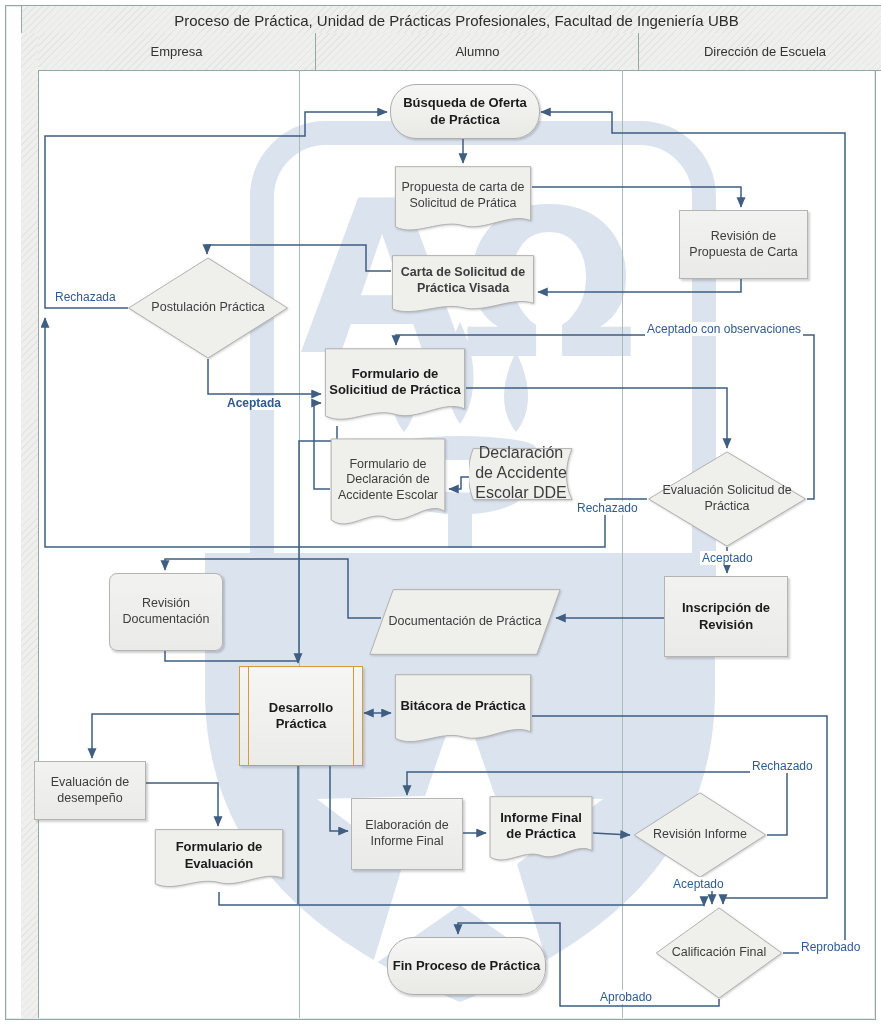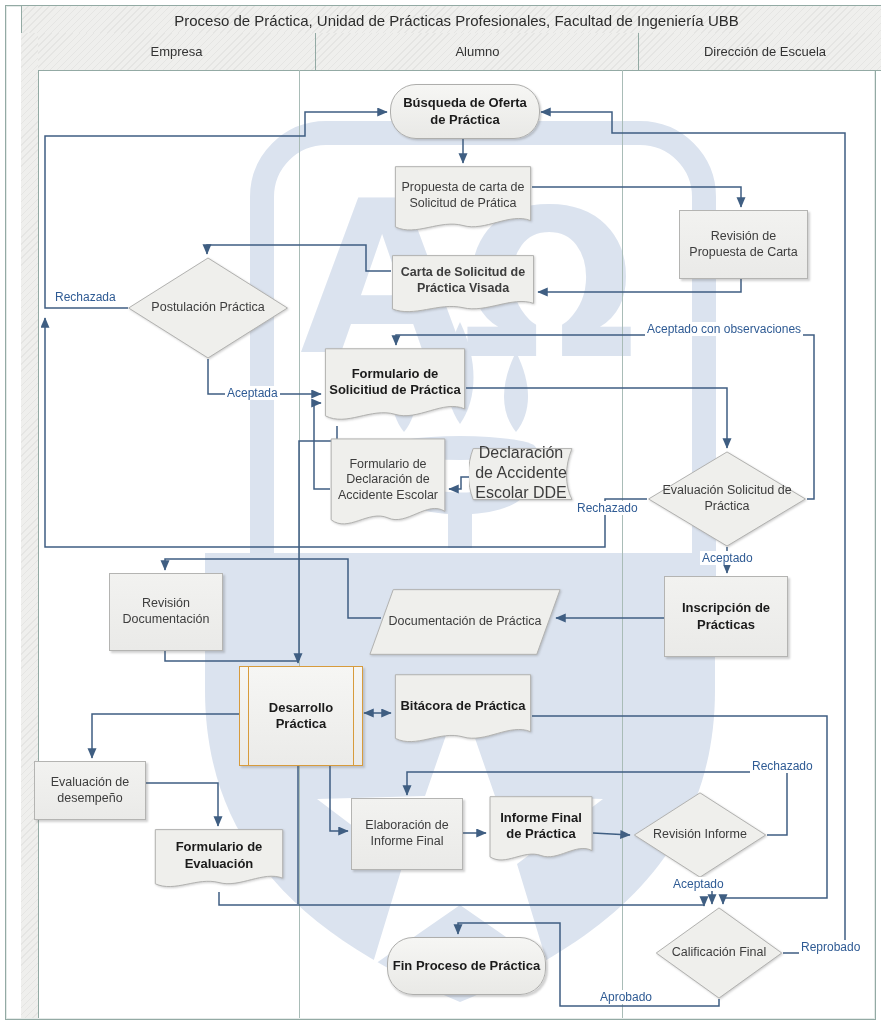--- a/index.html
+++ b/index.html
@@ -100,21 +100,21 @@
       <polyline points="593,833 630,835" marker-end="url(#arr)"></polyline>
       <polyline points="700,878 700,890 712,890 712,904" marker-end="url(#arr)"></polyline>
       <polyline points="219,892 219,905 704,905 704,906" marker-end="url(#arr)"></polyline>
       <polyline points="298,764 298,904"></polyline>
       <polyline points="783,953 845,953 845,133 612,133 612,112 541,112" marker-end="url(#arr)"></polyline>
       <polyline points="719,999 719,1006 560,1006 560,923 458,923 458,934" marker-end="url(#arr)"></polyline>
     </g>
   </svg>
 
   <span class="elabel" style="left:53px;top:290px;">Rechazada</span>
-  <span class="elabel" style="left:225px;top:386px;">Aceptada</span>
+  <span class="elabel" style="left:225px;top:396px;font-weight:bold;">Aceptada</span>
   <span class="elabel" style="left:645px;top:322px;">Aceptado con observaciones</span>
   <span class="elabel" style="left:575px;top:501px;">Rechazado</span>
   <span class="elabel" style="left:700px;top:551px;">Aceptado</span>
   <span class="elabel" style="left:750px;top:759px;">Rechazado</span>
   <span class="elabel" style="left:671px;top:877px;">Aceptado</span>
   <span class="elabel" style="left:799px;top:940px;">Reprobado</span>
   <span class="elabel" style="left:598px;top:990px;">Aprobado</span>
 
   <div class="node term bold" style="left:390px;top:84px;width:148px;height:53px;">
     <span class="txt">Búsqueda de Oferta de Práctica</span>
@@ -167,31 +167,31 @@
   </div>
 
   <div class="node diamond" style="left:647px;top:451px;width:160px;height:96px;">
     <svg class="shape-bg" viewBox="0 0 100 100" preserveAspectRatio="none">
         <polygon points="50,1 99,50 50,99 1,50" fill="#efefec" stroke="#b2b2b0" vector-effect="non-scaling-stroke"></polygon>
       </svg>
     <span class="txt">Evaluación Solicitud de Práctica</span>
   </div>
 
   <div class="node rect bold" style="left:664px;top:576px;width:122px;height:79px;">
-    <span class="txt">Inscripción de Prácticas</span>
+    <span class="txt">Inscripción de Revisión</span>
   </div>
 
   <div class="node para" style="left:368px;top:589px;width:194px;height:66px;">
     <svg class="shape-bg" viewBox="0 0 100 100" preserveAspectRatio="none">
         <polygon points="13,1 99,1 87,99 1,99" fill="#efefec" stroke="#b2b2b0" vector-effect="non-scaling-stroke"></polygon>
       </svg>
     <span class="txt">Documentación de Práctica</span>
   </div>
 
-  <div class="node rect" style="left:109px;top:573px;width:112px;height:76px;">
+  <div class="node rect" style="left:109px;top:573px;width:112px;height:76px;border-radius:8px;">
     <span class="txt">Revisión Documentación</span>
   </div>
 
   <div class="node predef bold" style="left:239px;top:666px;width:122px;height:98px;">
     <span class="bar l"></span>
       <span class="bar r"></span>
     <span class="txt">Desarrollo Práctica</span>
   </div>
 
   <div class="node doc bold" style="left:394px;top:674px;width:138px;height:74px;">

